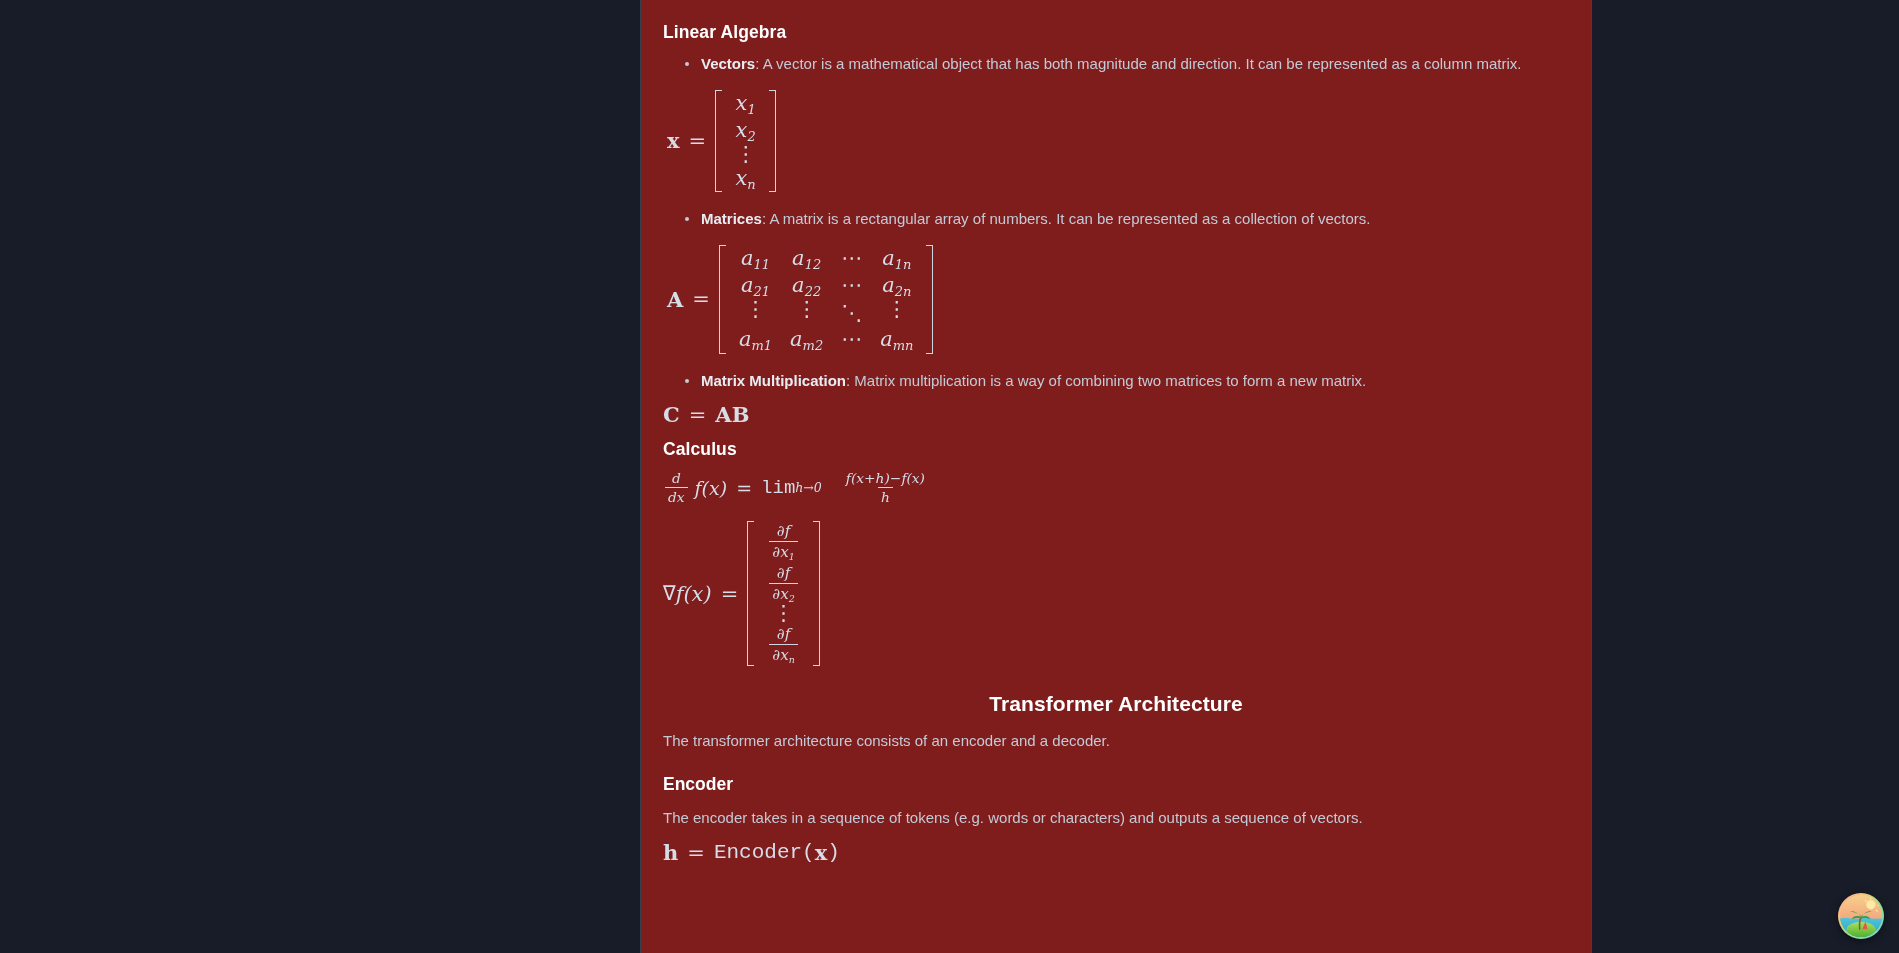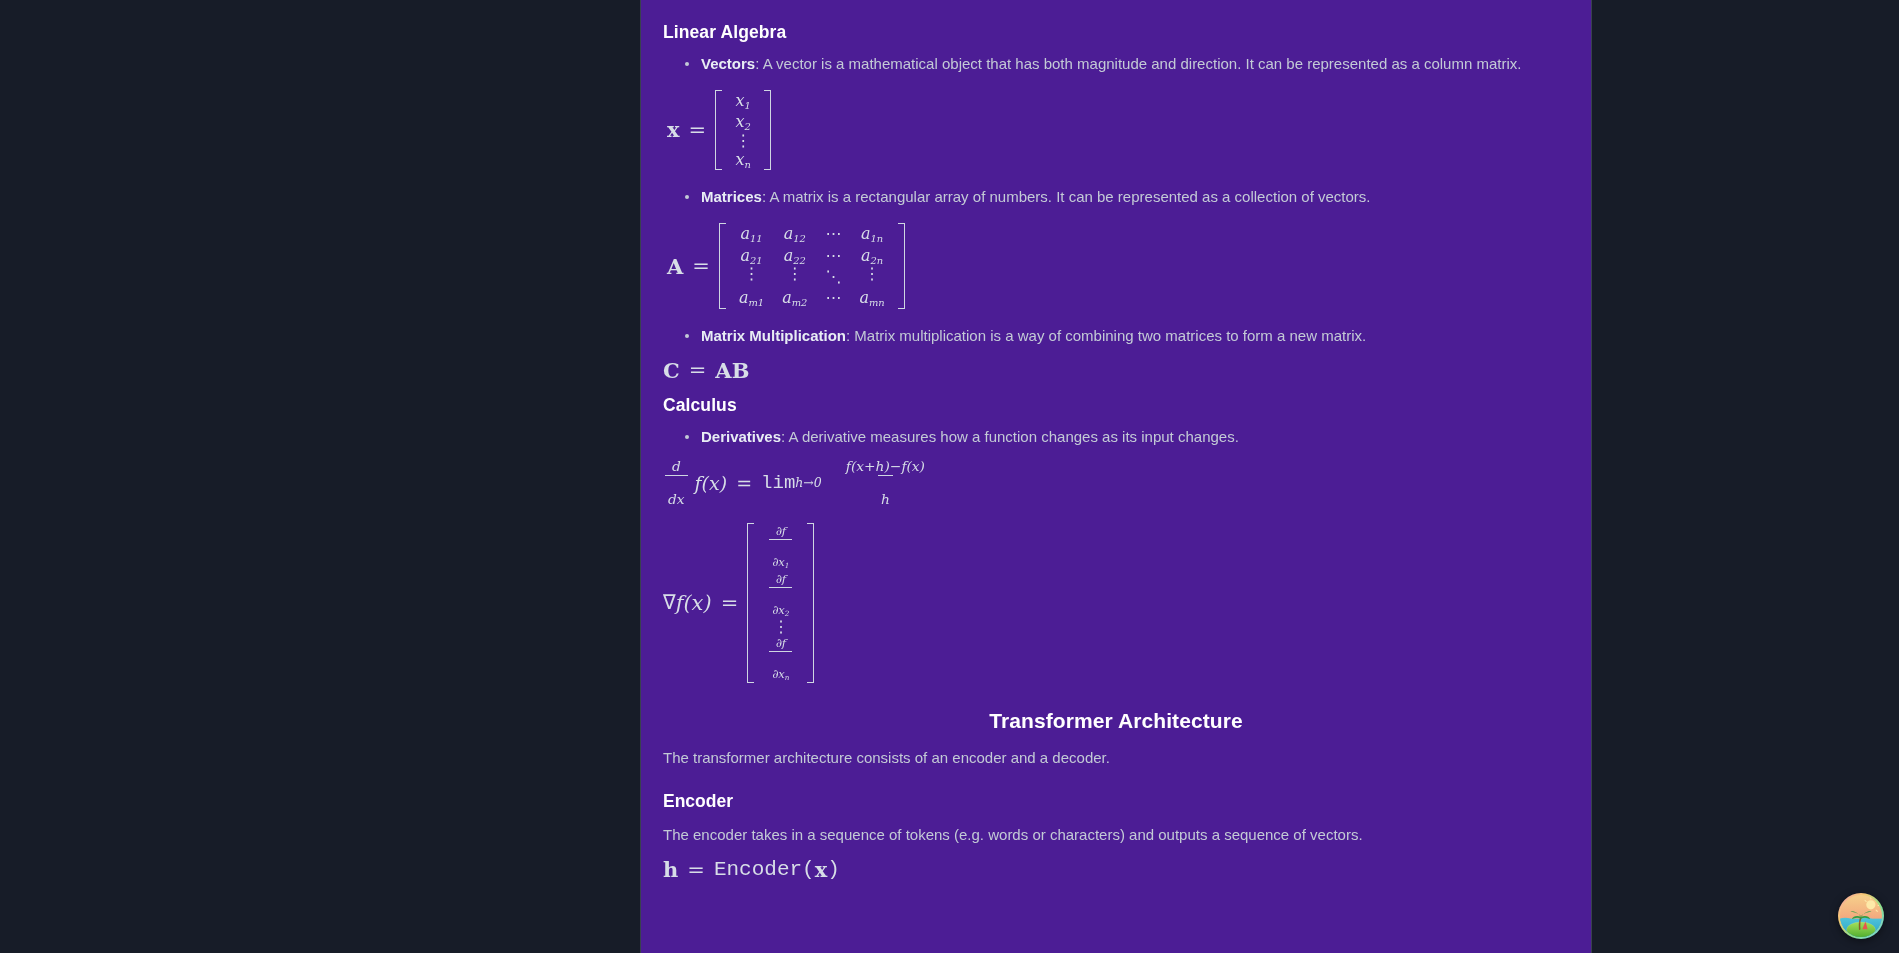--- a/index.html
+++ b/index.html
@@ -14,21 +14,21 @@
     position: relative;
     width: 1899px; height: 953px;
     background: #171c28;
   }
 
   
   .panel {
     position: absolute;
     left: 640px; top: 0;
     width: 952px; height: 953px;
-    background: #4c1d95;
+    background: #7f1d1d;
     border-left: 1px solid #39414f;
     border-right: 1px solid #39414f;
     overflow: hidden;
   }
   .panel-inner {
     padding: 14px 22px 0 22px;
   }
 
   
   h2.sec {
@@ -115,38 +115,38 @@
     border-bottom: 1.6px solid #cfd6e2;
   }
   .bracket > .bar.l { border-left: 1.6px solid #cfd6e2; margin-right: 4px; }
   .bracket > .bar.r { border-right: 1.6px solid #cfd6e2; margin-left: 4px; }
 
   .mgrid { display: grid; }
   .mgrid > div {
     text-align: center;
     padding: 1px 9px;
     white-space: nowrap;
-    font-size: 16px;
+    font-size: 21px;
   }
   .col1 { grid-template-columns: auto; }
   .col4 { grid-template-columns: auto auto auto auto; }
 
   .vdots { letter-spacing: 0; line-height: 0.85; font-size: 15px; }
   .ddots { font-size: 15px; }
 
   
   .frac {
     display: inline-flex;
     flex-direction: column;
     align-items: center;
     vertical-align: middle;
     margin: 0 2px;
   }
   .frac > .num { padding: 0 3px 1px 3px; font-size: 0.98em; }
-  .frac > .den { padding: 15px 3px 0 3px; border-top: 1.2px solid #cfd6e2; font-size: 0.98em; }
+  .frac > .den { padding: 1px 3px 0 3px; border-top: 1.2px solid #cfd6e2; font-size: 0.98em; }
   .frac.small { font-size: 0.74em; }
 
   .limsub { font-size: 0.66em; vertical-align: -0.3em; font-style: italic; }
 
   
   .fab {
     position: absolute;
     right: 15px; bottom: 14px;
     width: 46px; height: 46px;
     border-radius: 50%;
@@ -237,25 +237,20 @@
 
       <div class="math fsz22">
         <span class="mb">C</span>
         <span class="eq">=</span>
         <span class="mb">A</span>
           <span class="mb">B</span>
       </div>
 
       <h2 class="sec">Calculus</h2>
 
-      <ul class="blist">
-        <li>
-          <span class="term">Derivatives</span><span>: A derivative measures how a function changes as its input changes.</span>
-        </li>
-      </ul>
 
       <div class="math fsz19">
         <span class="frac small">
           <span class="num mi">d</span>
           <span class="den mi">dx</span>
         </span>
         <span class="mi" style="margin-left:5px">f(x)</span>
         <span class="eq">=</span>
         <span class="mrm">lim</span>
           <span class="limsub">h→0</span>

